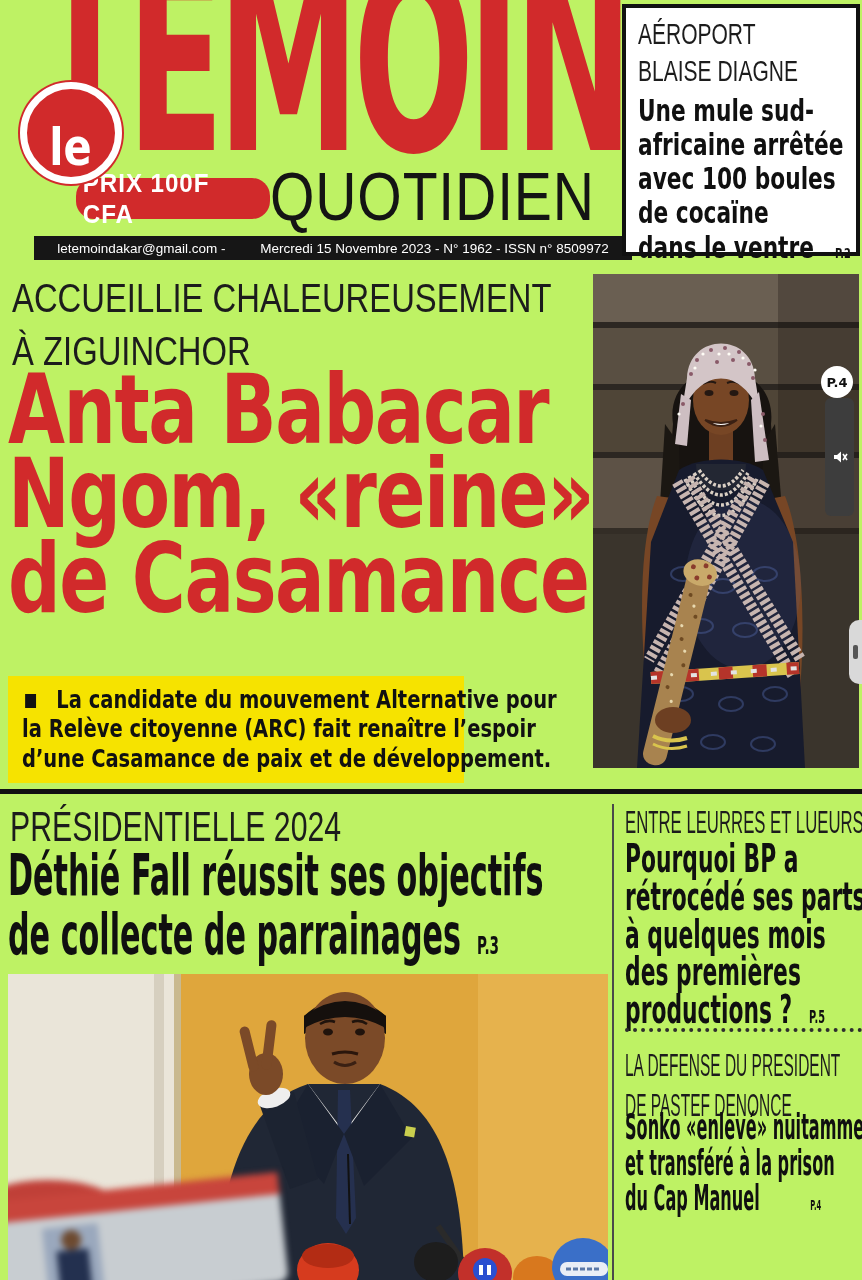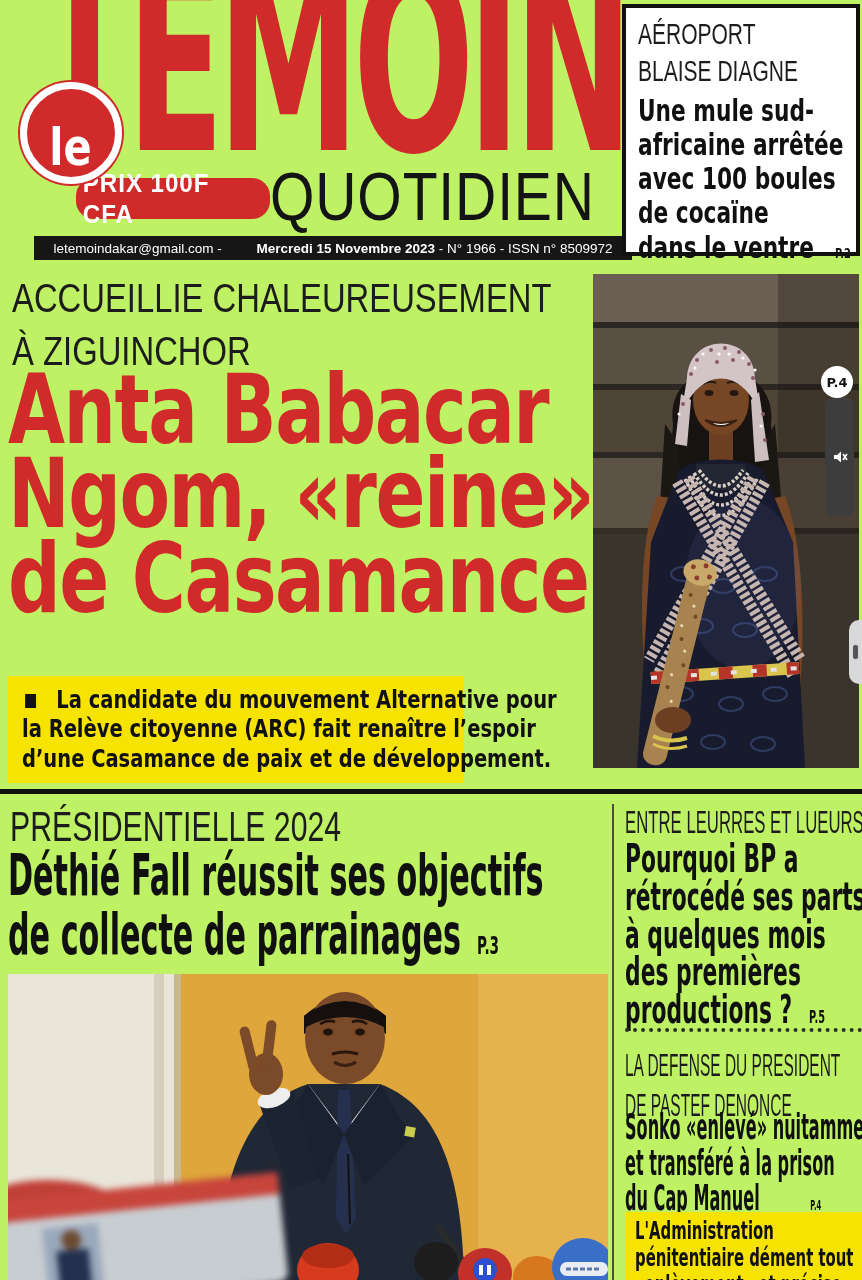--- a/index.html
+++ b/index.html
@@ -14,21 +14,21 @@
     border-radius:50%;display:flex;align-items:flex-end;justify-content:center;z-index:5;
     box-shadow:0 0 0 2px #d12a2b;}
   .le-badge span{color:#fff;font-family:"DejaVu Sans",sans-serif;font-weight:bold;font-size:52px;transform:scaleX(.8);}
   .price-box{left:76px;top:178px;width:194px;height:41px;background:#d12a2b;display:flex;
     align-items:center;justify-content:center;z-index:4;border-radius:18px;}
   .price-box span{color:#fff;font-weight:bold;font-size:26px;letter-spacing:1px;transform:scaleX(.93);}
   .quotidien{left:270px;top:162px;font-size:68px;font-weight:400;color:#141414;letter-spacing:1px;
     transform:scaleX(0.84);line-height:1;}
   .info-bar{left:10px;top:236px;width:598px;height:24px;background:#161616;color:#fff;
     display:flex;align-items:center;justify-content:center;font-size:13.5px;white-space:pre;margin-left:24px;}
-  .info-bar b{font-weight:bold;padding-left:31px;}
+  .info-bar b{font-weight:normal;padding-left:31px;}
   
   .kick{font-weight:400;color:#1c1c1c;}
   .head{font-family:"DejaVu Sans",sans-serif;font-weight:bold;color:#101010;}
   .pref{font-family:"DejaVu Sans",sans-serif;font-weight:bold;}
   
   .tr-box{left:622px;top:4px;width:238px;height:252px;border:4px solid #111;background:#fff;
     box-sizing:border-box;padding:8px 4px 4px 12px;}
   .tr-kick{font-size:30px;line-height:1.22;transform:scaleX(0.70);}
   .tr-head{font-size:31px;line-height:1.10;transform:scaleX(0.70);margin-top:4px;}
   
@@ -71,21 +71,21 @@
 <div class="page">
 
   <div class="abs temoin-title sx">TEMOIN</div>
   <div class="abs le-badge">
     <span>le</span>
   </div>
   <div class="abs price-box">
     <span>PRIX 100F CFA</span>
   </div>
   <div class="abs quotidien sx">QUOTIDIEN</div>
-  <div class="abs info-bar"><span>letemoindakar@gmail.com - </span><b>Mercredi 15 Novembre 2023</b><span> - N° 1966 - ISSN n° 8509972</span></div>
+  <div class="abs info-bar"><span>letemoindakar@gmail.com - </span><b>Mercredi 15 Novembre 2023</b><span> - N° 1962 - ISSN n° 8509972</span></div>
 
   <div class="abs tr-box">
     <div class="kick tr-kick sx">
       <div>AÉROPORT</div>
       <div>BLAISE DIAGNE</div>
     </div>
     <div class="head tr-head sx">
       <div>Une mule sud-</div>
       <div>africaine arrêtée</div>
       <div>avec 100 boules</div>
@@ -327,19 +327,14 @@
 
   <div class="abs kick sk-kick sx">
     <div>LA DEFENSE DU PRESIDENT</div>
     <div>DE PASTEF DENONCE</div>
   </div>
   <div class="abs head sk-head sx">
     <div>Sonko «enlevé» nuitamment</div>
     <div>et transféré à la prison</div>
     <div><span>du Cap Manuel</span><span class="pref" style="font-size:0.42em;margin-left:110px;">P.4</span></div>
   </div>
-  <div class="abs sk-sum">
-    <div class="sk-sum-line">L'Administration</div>
-    <div class="sk-sum-line">pénitentiaire dément tout</div>
-    <div class="sk-sum-line">«enlèvement» et précise</div>
-  </div>
 
 </div>
 
 </body></html>

